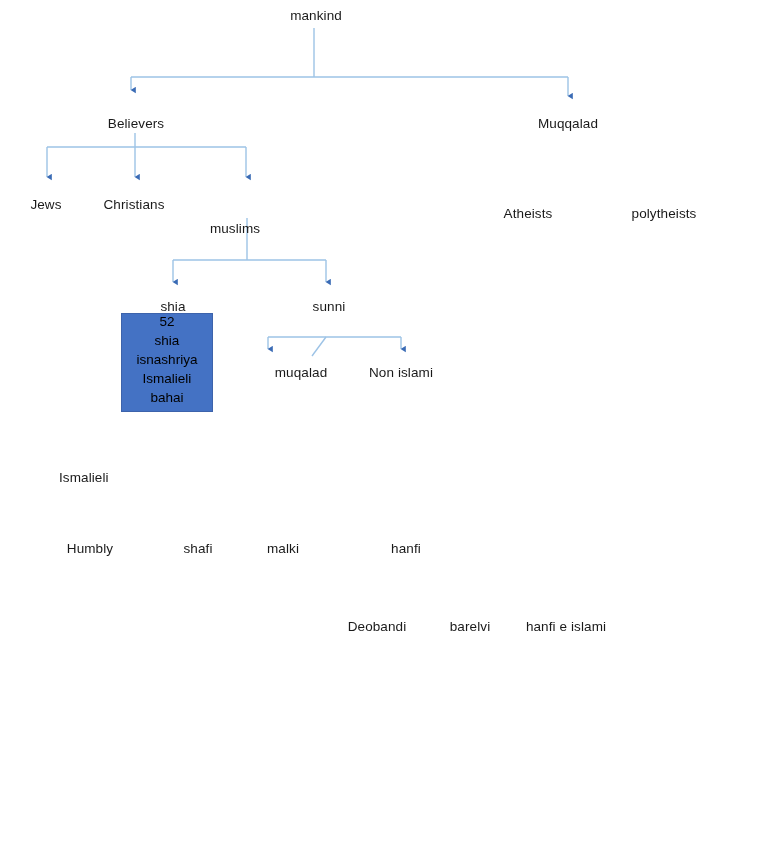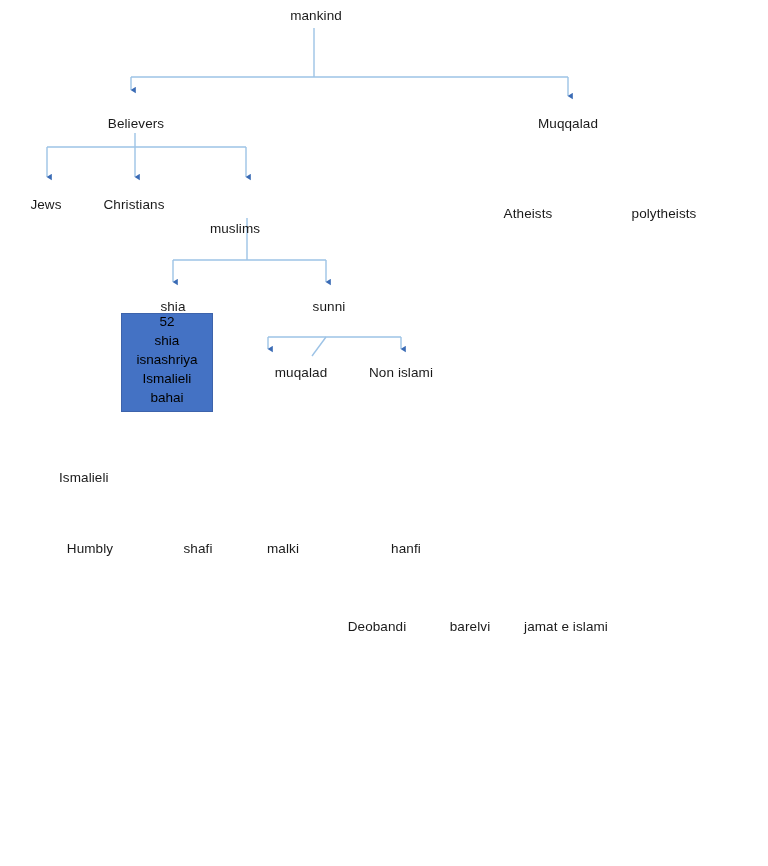--- a/index.html
+++ b/index.html
@@ -123,15 +123,15 @@
 
   <div class="node" style="left:59px; top:470px;">Ismalieli</div>
 
   <div class="node node-center" style="left:90px; top:541px;">Humbly</div>
   <div class="node node-center" style="left:198px; top:541px;">shafi</div>
   <div class="node node-center" style="left:283px; top:541px;">malki</div>
   <div class="node node-center" style="left:359px; top:541px;margin-left:47px;">hanfi</div>
 
   <div class="node node-center" style="left:377px; top:619px;">Deobandi</div>
   <div class="node node-center" style="left:470px; top:619px;">barelvi</div>
-  <div class="node node-center" style="left:566px; top:619px;">jamat e islami</div>
+  <div class="node node-center" style="left:566px; top:619px;">hanfi e islami</div>
 
 </div>
 
 </body></html>

